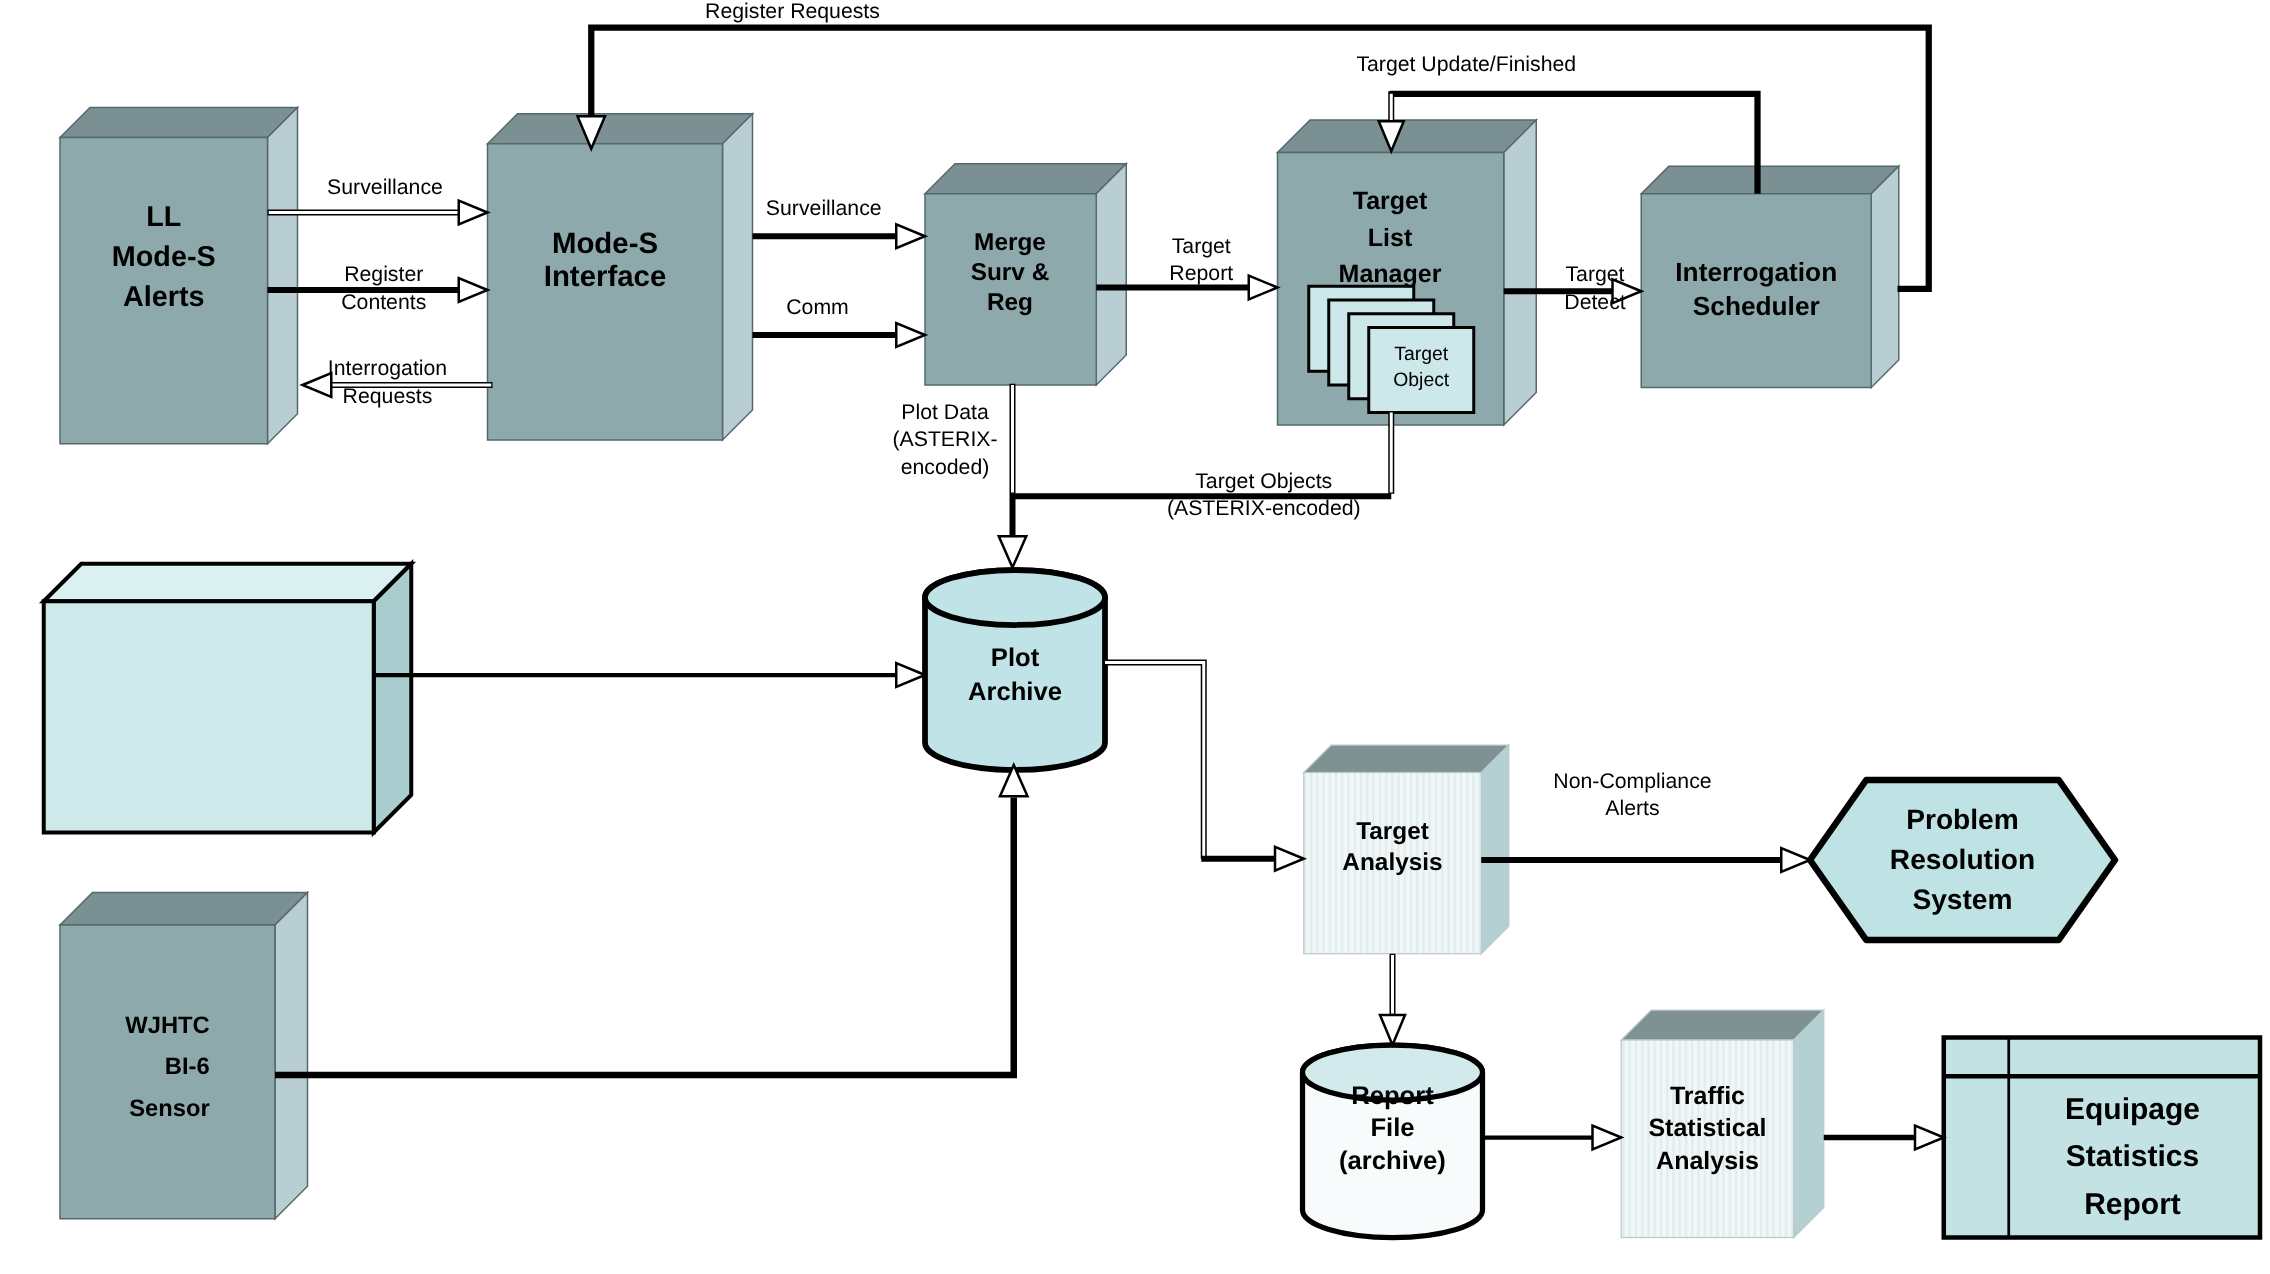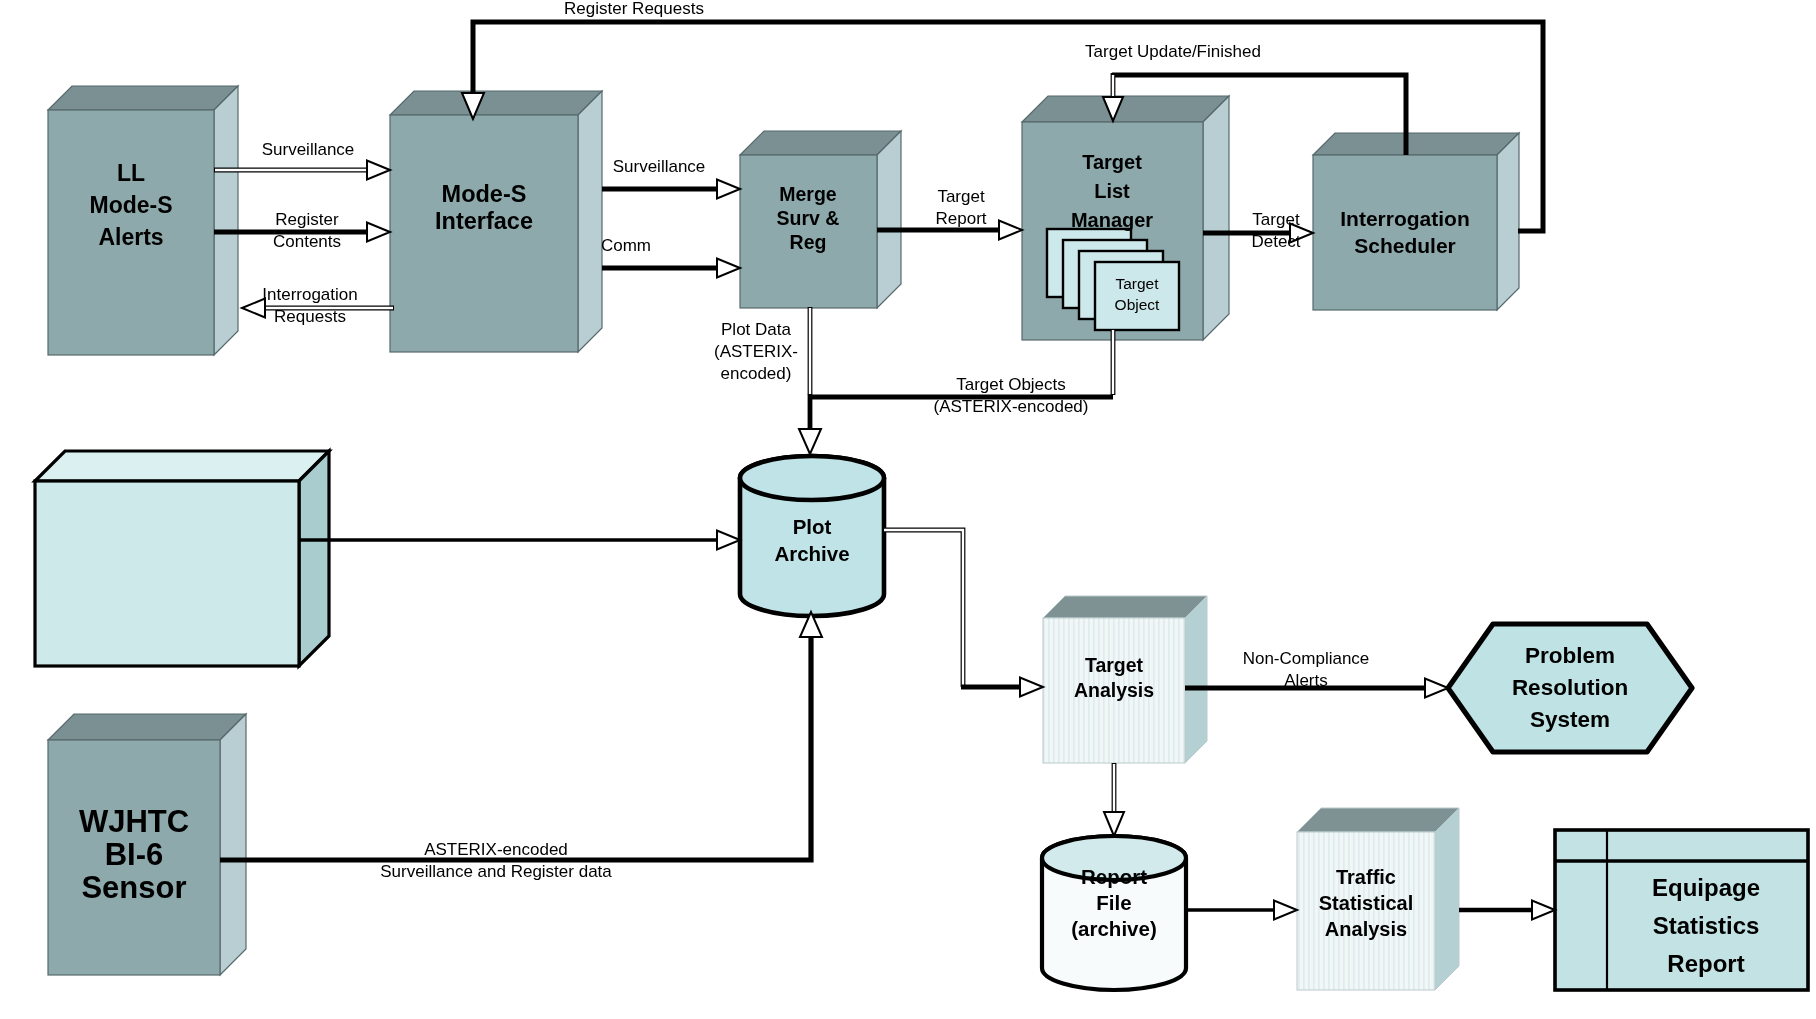--- a/index.html
+++ b/index.html
@@ -197,21 +197,21 @@
 <div class="lbl node-lbl" style="left:808px;top:218px;font-size:19.5px;line-height:24px;">Merge
 Surv &amp;
 Reg</div>
 <div class="lbl node-lbl" style="left:1112px;top:191px;font-size:20px;line-height:29px;">Target
 List
 Manager</div>
 <div class="lbl" style="left:1137px;top:294px;font-size:15.5px;line-height:21px;">Target
 Object</div>
 <div class="lbl node-lbl" style="left:1405px;top:232px;font-size:21px;line-height:27px;">Interrogation
 Scheduler</div>
-<div class="lbl node-lbl" style="left:134px;top:854px;font-size:31px;line-height:33px;">WJHTC
+<div class="lbl node-lbl" style="left:134px;top:854px;font-size:19px;line-height:33px;text-align:right;">WJHTC
 BI-6
 Sensor</div>
 <div class="lbl node-lbl" style="left:812px;top:540px;font-size:20.5px;line-height:27px;">Plot
 Archive</div>
 <div class="lbl node-lbl" style="left:1114px;top:678px;font-size:19.5px;line-height:25px;">Target
 Analysis</div>
 <div class="lbl node-lbl" style="left:1570px;top:688px;font-size:22.5px;line-height:32px;">Problem
 Resolution
 System</div>
 <div class="lbl node-lbl" style="left:1114px;top:903px;font-size:20.5px;line-height:26px;">Report
@@ -224,29 +224,27 @@
 Statistics
 Report</div>
 
 <div class="lbl edge-lbl" style="left:634px;top:9px;">Register Requests</div>
 <div class="lbl edge-lbl" style="left:308px;top:150px;">Surveillance</div>
 <div class="lbl edge-lbl" style="left:307px;top:231px;">Register
 Contents</div>
 <div class="lbl edge-lbl" style="left:310px;top:306px;">Interrogation
 Requests</div>
 <div class="lbl edge-lbl" style="left:659px;top:167px;">Surveillance</div>
-<div class="lbl edge-lbl" style="left:626px;top:246px;">Comm</div>
+<div class="lbl edge-lbl" style="left:654px;top:246px;">Comm</div>
 <div class="lbl edge-lbl" style="left:961px;top:208px;">Target
 Report</div>
 <div class="lbl edge-lbl" style="left:1276px;top:231px;">Target
 Detect</div>
 <div class="lbl edge-lbl" style="left:1173px;top:52px;">Target Update/Finished</div>
 <div class="lbl edge-lbl" style="left:756px;top:352px;">Plot Data
 (ASTERIX-
 encoded)</div>
 <div class="lbl edge-lbl" style="left:1011px;top:396px;">Target Objects
 (ASTERIX-encoded)</div>
-<div class="lbl edge-lbl" style="left:496px;top:861px;">ASTERIX-encoded
-Surveillance and Register data</div>
-<div class="lbl edge-lbl" style="left:1306px;top:670px;">Non-Compliance
+<div class="lbl edge-lbl" style="left:1306px;top:636px;">Non-Compliance
 Alerts</div>
 
 </div>
 
 </body></html>

